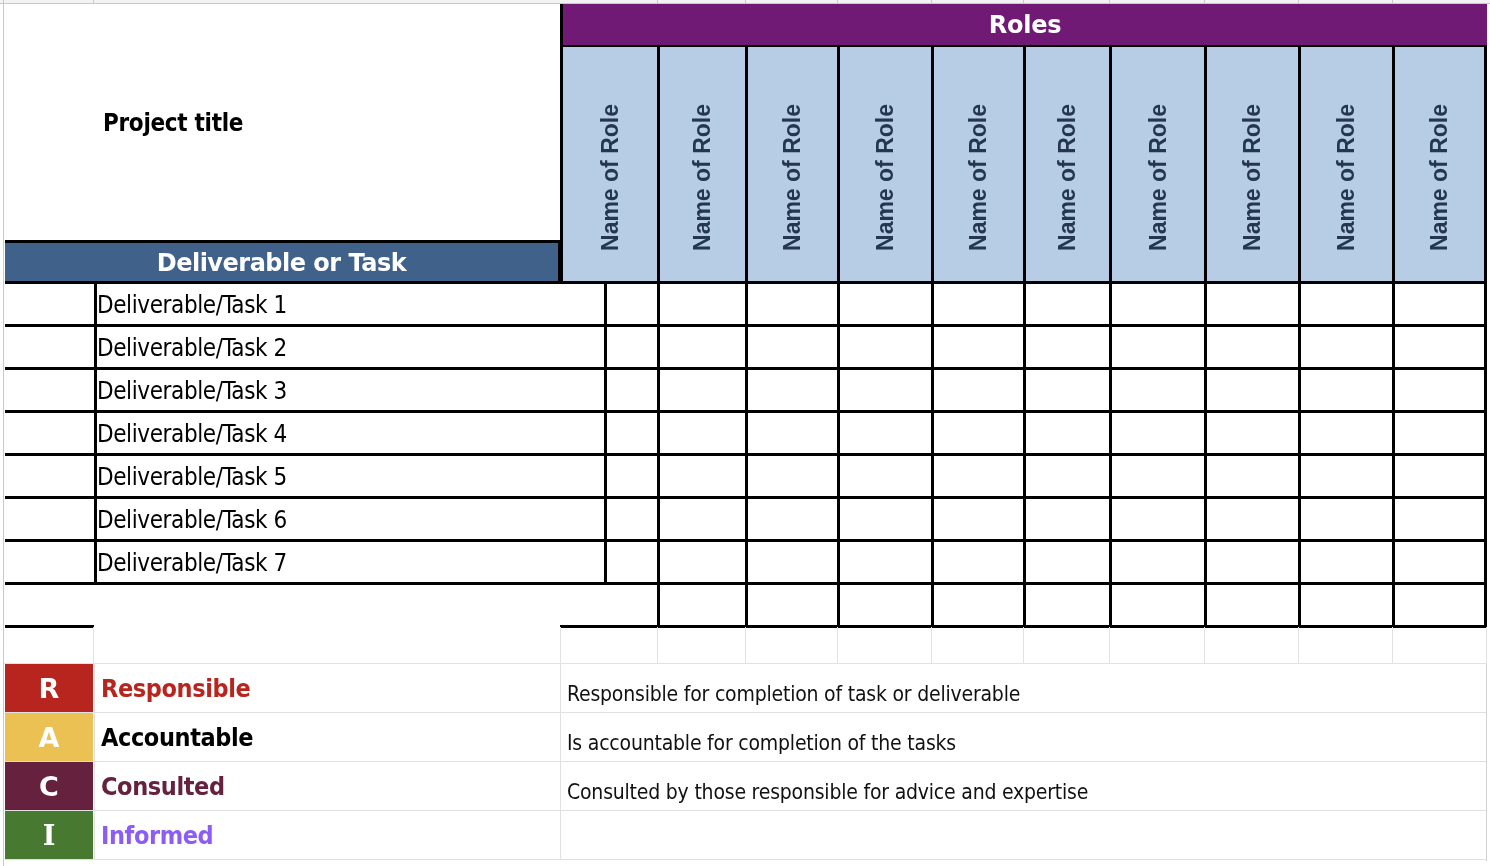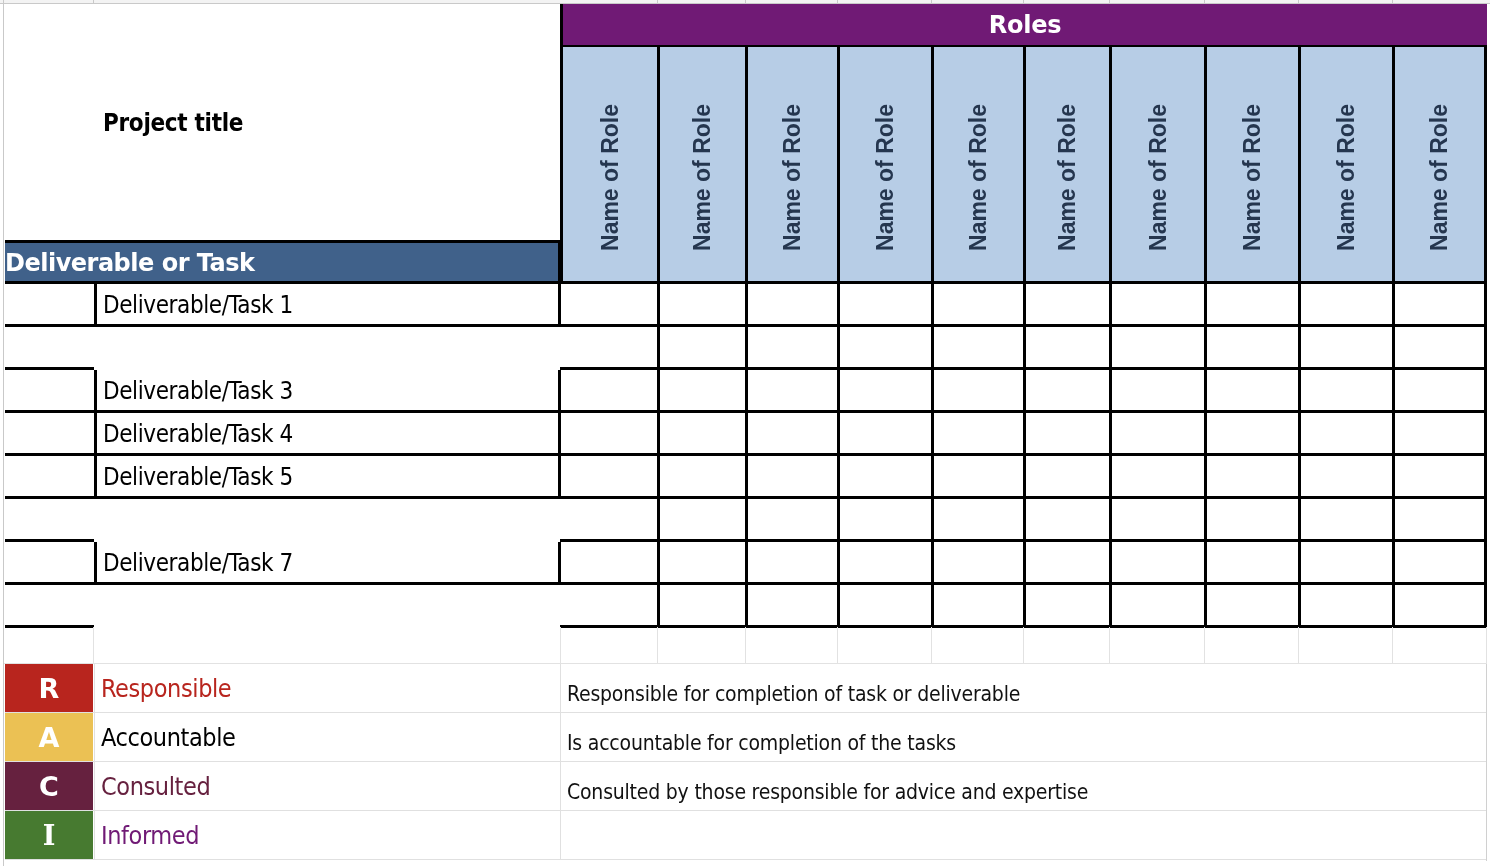--- a/index.html
+++ b/index.html
@@ -15,21 +15,21 @@
 
   .project-title-cell {
     left: 5px; top: 5px; width: 555px; height: 235px;
     display: flex; align-items: center; padding-left: 98px;
   }
   .project-title-cell span { font-weight: bold; font-size: 24px; color: #000; font-family: "DejaVu Sans Condensed", "DejaVu Sans", sans-serif; letter-spacing: -0.3px; }
 
   .deliv-header {
     left: 5px; top: 240px; width: 556px; height: 44px;
     background: #40618a; border-top: 3px solid #000; border-right: 3px solid #000; border-bottom: 3px solid #000;
-    display: flex; align-items: center; justify-content: flex-start;
+    display: flex; align-items: center; justify-content: center;
   }
   .deliv-header span { color: #fff; font-weight: bold; font-size: 24px; letter-spacing: -0.5px; padding-top: 2px; }
 
   .roles-header {
     left: 560px; top: 4px; width: 927px; height: 44px;
     background: #701a75; border-left: 3px solid #000; border-bottom: 3px solid #000;
     display: flex; align-items: center; justify-content: center;
   }
   .roles-header span { color: #fff; font-weight: bold; font-size: 24px; letter-spacing: -0.3px; }
 
@@ -40,39 +40,39 @@
   }
   .role-col.first { border-left: 3px solid #000; }
   .role-col span {
     writing-mode: vertical-rl; transform: rotate(180deg);
     color: #25364f; font-weight: bold; font-size: 23px; font-family: "Liberation Sans", sans-serif; white-space: nowrap;
   }
 
   .task-row { left: 5px; width: 1482px; height: 43px; }
   .task-row .num-cell { position: absolute; left: 0; top: 0; width: 89px; height: 43px; border-bottom: 3px solid #000; }
   .task-row .name-cell {
-    position: absolute; left: 89px; top: 0; width: 467px; height: 43px;
+    position: absolute; left: 89px; top: 0; width: 513px; height: 43px;
     border-left: 3px solid #000; border-right: 3px solid #000; border-bottom: 3px solid #000;
-    display: flex; align-items: center; padding-left: 6px; padding-top: 2px;
+    display: flex; align-items: center; padding-top: 2px;
   }
   .task-row .name-cell span { font-size: 24px; color: #000; font-family: "DejaVu Sans Condensed", "DejaVu Sans", sans-serif; letter-spacing: -0.4px; }
   .task-row .role-cell { position: absolute; top: 0; height: 43px; border-right: 3px solid #000; border-bottom: 3px solid #000; }
 
   .empty-row-cell { top: 627px; height: 37px; border-right: 1px solid #e2e2e2; border-bottom: 1px solid #e2e2e2; }
 
   .legend-row { left: 5px; width: 1482px; height: 49px; border-bottom: 1px solid #e0e0e0; }
   .legend-letter {
     position: absolute; left: 0; top: 0; width: 88px; height: 48px;
     display: flex; align-items: center; justify-content: center;
     color: #fff; font-weight: bold; font-size: 27px; font-family: "DejaVu Sans", sans-serif;
   }
   .legend-letter.serif { font-family: "DejaVu Serif", serif; }
   .legend-term {
     position: absolute; left: 96px; top: 0; height: 48px;
-    display: flex; align-items: center; font-weight: normal; font-size: 25px;
+    display: flex; align-items: center; font-weight: bold; font-size: 25px;
     font-family: "DejaVu Sans Condensed", "DejaVu Sans", sans-serif; letter-spacing: -0.4px; text-align: right;
   }
   .legend-sep { position: absolute; left: 89px; top: 0; width: 1px; height: 49px; background: #e0e0e0; }
   .legend-sep2 { position: absolute; left: 555px; top: 0; width: 1px; height: 49px; background: #e0e0e0; }
   .legend-desc {
     position: absolute; left: 562px; top: 0; height: 48px; padding-top: 12px;
     display: flex; align-items: center; font-size: 21px; color: #111;
     font-family: "DejaVu Sans Condensed", "DejaVu Sans", sans-serif; letter-spacing: -0.2px;
   }
   .legend-right-edge { position: absolute; left: 1486px; top: 664px; width: 1px; height: 197px; background: #d0d0d0; }
@@ -147,20 +147,23 @@
   <div class="role-cell" style="left:835px;width:94px"></div>
   <div class="role-cell" style="left:929px;width:92px"></div>
   <div class="role-cell" style="left:1021px;width:86px"></div>
   <div class="role-cell" style="left:1107px;width:95px"></div>
   <div class="role-cell" style="left:1202px;width:94px"></div>
   <div class="role-cell" style="left:1296px;width:94px"></div>
   <div class="role-cell" style="left:1390px;width:92px"></div>
 </div>
 <div class="abs task-row" style="top:327px">
   <div class="num-cell"></div>
+  <div class="name-cell">
+      <span>Deliverable/Task 2</span>
+    </div>
   <div class="role-cell" style="left:555px;width:100px"></div>
   <div class="role-cell" style="left:655px;width:88px"></div>
   <div class="role-cell" style="left:743px;width:92px"></div>
   <div class="role-cell" style="left:835px;width:94px"></div>
   <div class="role-cell" style="left:929px;width:92px"></div>
   <div class="role-cell" style="left:1021px;width:86px"></div>
   <div class="role-cell" style="left:1107px;width:95px"></div>
   <div class="role-cell" style="left:1202px;width:94px"></div>
   <div class="role-cell" style="left:1296px;width:94px"></div>
   <div class="role-cell" style="left:1390px;width:92px"></div>
@@ -208,20 +211,23 @@
   <div class="role-cell" style="left:835px;width:94px"></div>
   <div class="role-cell" style="left:929px;width:92px"></div>
   <div class="role-cell" style="left:1021px;width:86px"></div>
   <div class="role-cell" style="left:1107px;width:95px"></div>
   <div class="role-cell" style="left:1202px;width:94px"></div>
   <div class="role-cell" style="left:1296px;width:94px"></div>
   <div class="role-cell" style="left:1390px;width:92px"></div>
 </div>
 <div class="abs task-row" style="top:499px">
   <div class="num-cell"></div>
+  <div class="name-cell">
+      <span>Deliverable/Task 6</span>
+    </div>
   <div class="role-cell" style="left:555px;width:100px"></div>
   <div class="role-cell" style="left:655px;width:88px"></div>
   <div class="role-cell" style="left:743px;width:92px"></div>
   <div class="role-cell" style="left:835px;width:94px"></div>
   <div class="role-cell" style="left:929px;width:92px"></div>
   <div class="role-cell" style="left:1021px;width:86px"></div>
   <div class="role-cell" style="left:1107px;width:95px"></div>
   <div class="role-cell" style="left:1202px;width:94px"></div>
   <div class="role-cell" style="left:1296px;width:94px"></div>
   <div class="role-cell" style="left:1390px;width:92px"></div>
@@ -286,16 +292,16 @@
 <div class="abs legend-row" style="top:762px">
   <div class="legend-letter" style="background:#66213f">C</div>
   <div class="legend-sep"></div>
   <div class="legend-term" style="color:#66213f">Consulted</div>
   <div class="legend-sep2"></div>
   <div class="legend-desc">Consulted by those responsible for advice and expertise</div>
 </div>
 <div class="abs legend-row" style="top:811px">
   <div class="legend-letter serif" style="background:#477a30">I</div>
   <div class="legend-sep"></div>
-  <div class="legend-term" style="color:#701a75">Informed</div>
+  <div class="legend-term" style="color:#8b5cf6">Informed</div>
   <div class="legend-sep2"></div>
 </div>
 <div class="legend-right-edge"></div>
 
 </body></html>

